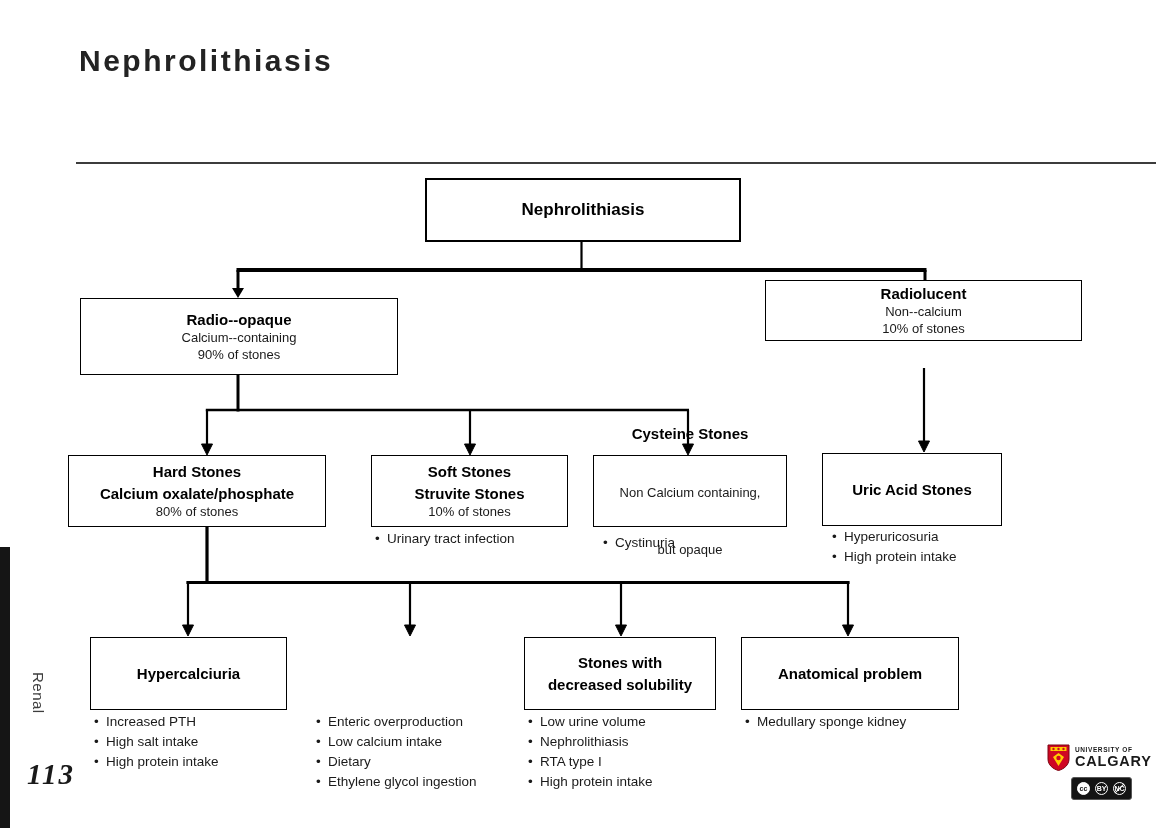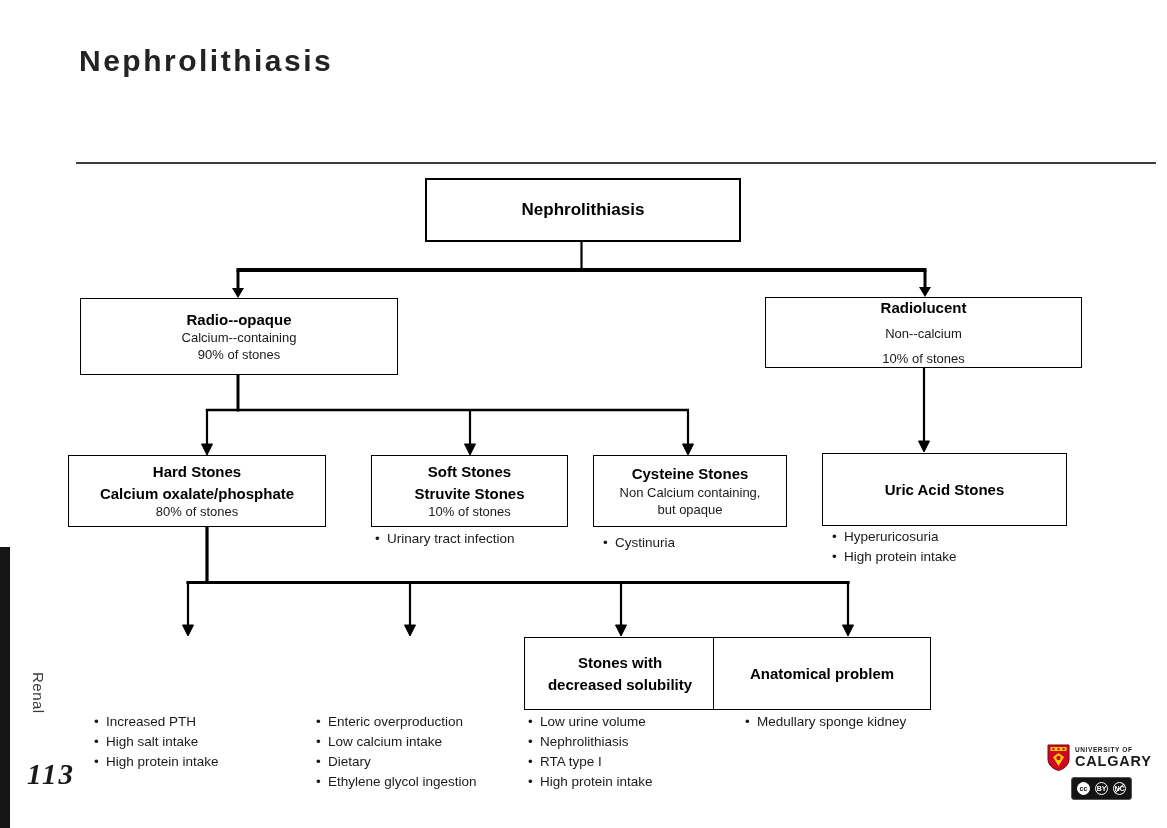--- a/index.html
+++ b/index.html
@@ -115,58 +115,61 @@
   <div class="node root" style="left:425px; top:178px; width:316px; height:64px;">
     <div class="t">Nephrolithiasis</div>
   </div>
 
   <div class="node" style="left:80px; top:298px; width:318px; height:77px;">
     <div class="t">Radio--opaque</div>
     <div class="s">Calcium--containing</div>
     <div class="s">90% of stones</div>
   </div>
 
-  <div class="node" style="left:765px; top:297px; width:317px; height:71px;gap:8px;">
+  <div class="node" style="left:765px; top:280px; width:317px; height:61px;">
     <div class="t">Radiolucent</div>
     <div class="s">Non--calcium</div>
     <div class="s">10% of stones</div>
   </div>
 
   <div class="node" style="left:68px; top:455px; width:258px; height:72px;">
     <div class="t">Hard Stones</div>
     <div class="t">Calcium oxalate/phosphate</div>
     <div class="s">80% of stones</div>
   </div>
 
   <div class="node" style="left:371px; top:455px; width:197px; height:72px;">
     <div class="t">Soft Stones</div>
     <div class="t">Struvite Stones</div>
     <div class="s">10% of stones</div>
   </div>
   <ul class="bullets" style="left:374px; top:529px;">
     <li>Urinary tract infection</li>
   </ul>
 
-  <div class="node" style="left:593px; top:455px; width:194px; height:72px;">
+  <div class="node" style="left:593px; top:455px; width:194px; height:72px;gap:40px;">
     <div class="t">Cysteine Stones</div>
     <div class="s">Non Calcium containing,</div>
     <div class="s">but opaque</div>
   </div>
   <ul class="bullets" style="left:602px; top:533px;">
     <li>Cystinuria</li>
   </ul>
 
-  <div class="node" style="left:822px; top:453px; width:245px; height:73px;">
+  <div class="node" style="left:822px; top:453px; width:180px; height:73px;">
     <div class="t">Uric Acid Stones</div>
   </div>
   <ul class="bullets" style="left:831px; top:527px;">
     <li>Hyperuricosuria</li>
     <li>High protein intake</li>
   </ul>
 
+  <div class="node" style="left:90px; top:637px; width:197px; height:73px;">
+    <div class="t">Hypercalciuria</div>
+  </div>
   <ul class="bullets" style="left:93px; top:712px;">
     <li>Increased PTH</li>
     <li>High salt intake</li>
     <li>High protein intake</li>
   </ul>
 
   <ul class="bullets" style="left:315px; top:712px;">
     <li>Enteric overproduction</li>
     <li>Low calcium intake</li>
     <li>Dietary</li>
@@ -177,21 +180,21 @@
     <div class="t">Stones with</div>
     <div class="t">decreased solubility</div>
   </div>
   <ul class="bullets" style="left:527px; top:712px;">
     <li>Low urine volume</li>
     <li>Nephrolithiasis</li>
     <li>RTA type I</li>
     <li>High protein intake</li>
   </ul>
 
-  <div class="node" style="left:713px; top:637px; width:218px; height:73px;">
+  <div class="node" style="left:741px; top:637px; width:218px; height:73px;">
     <div class="t">Anatomical problem</div>
   </div>
   <ul class="bullets" style="left:744px; top:712px;">
     <li>Medullary sponge kidney</li>
   </ul>
 
   <div class="side-bar"></div>
   <div class="side-label">Renal</div>
   <div class="page-number">113</div>
 

